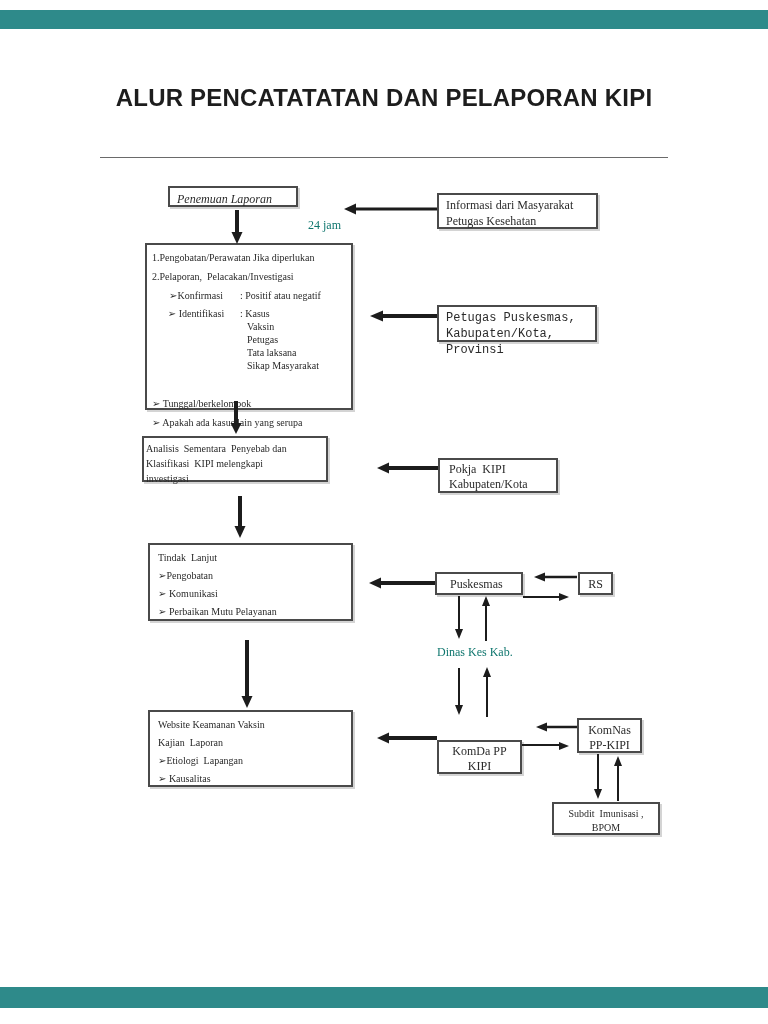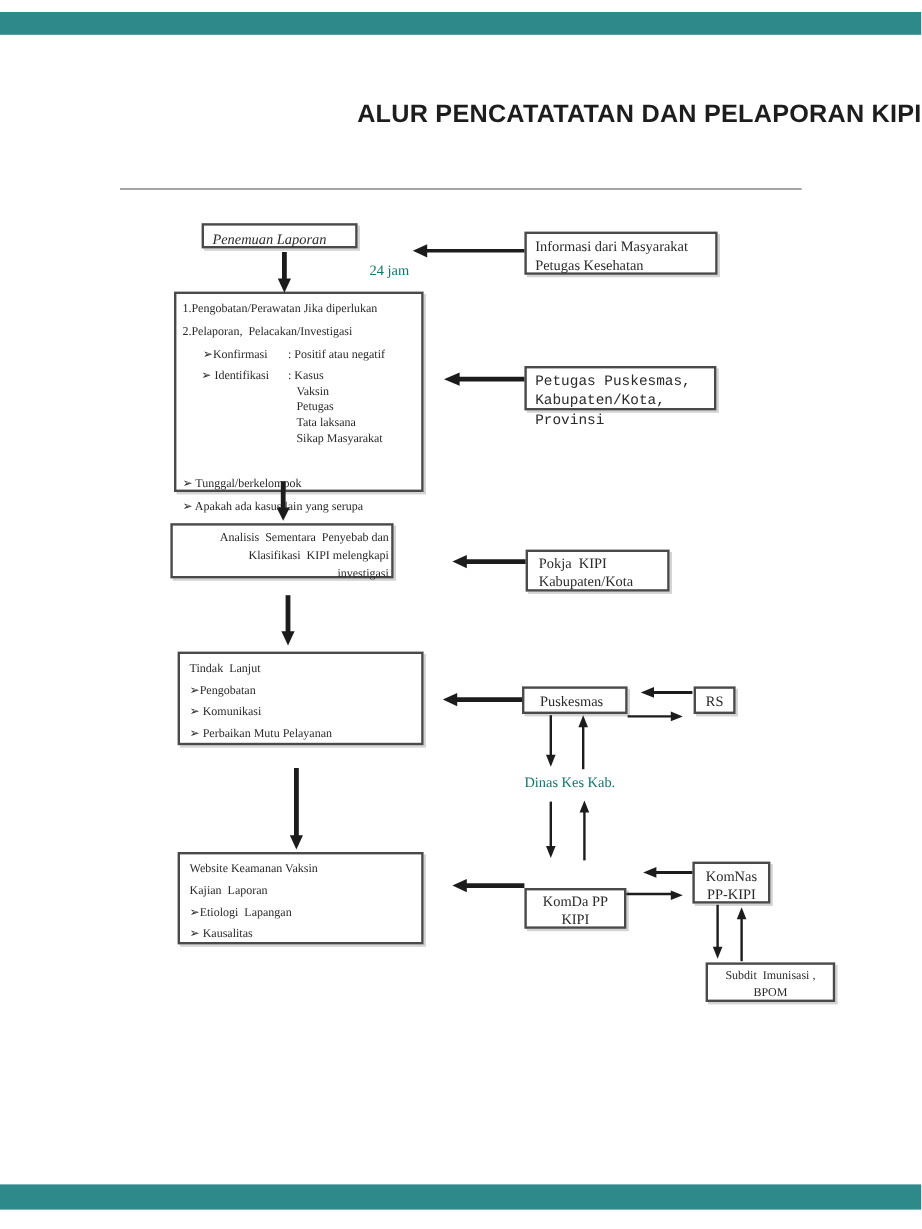--- a/index.html
+++ b/index.html
@@ -1,49 +1,49 @@
 <!DOCTYPE html>
 <html><head>
 <meta charset="utf-8">
 <style>
   html,body{margin:0;padding:0;background:#ffffff;}
   .canvas{position:relative;width:768px;height:1024px;background:#ffffff;overflow:hidden;
           font-family:"Liberation Serif", serif;color:#2a2a2a;}
   .band{position:absolute;left:0;width:768px;background:#2e8a8a;}
   .band-top{top:10px;height:19px;}
   .band-bottom{top:987px;height:21px;}
-  .title{position:absolute;left:0;right:0;top:84px;text-align:right;
+  .title{position:absolute;left:0;right:0;top:84px;text-align:center;
          font-family:"Liberation Sans", sans-serif;font-weight:bold;
-         font-size:21px;letter-spacing:.2px;color:#1d1d1d;margin:0;}
+         font-size:24px;letter-spacing:.2px;color:#1d1d1d;margin:0;}
   .divider{position:absolute;left:100px;top:157px;width:568px;height:1px;background:#6a6a6a;}
   .box{position:absolute;box-sizing:border-box;border:2px solid #4a4a4a;background:#fff;
        box-shadow:2px 2px 0 rgba(160,160,160,.45);}
   .t{white-space:pre-wrap;}
   .f12{font-size:12px;}
   .f11{font-size:10px;}
   .b-penemuan{left:168px;top:186px;width:130px;height:21px;padding:4px 4px 0 7px;font-style:italic;}
   .b-informasi{left:437px;top:193px;width:161px;height:36px;padding:2px 4px 0 7px;line-height:16px;}
   .b-tindakan{left:145px;top:243px;width:208px;height:167px;padding:6px 3px 0 5px;}
   .bl{line-height:13px;margin-bottom:6px;}
   .row{display:flex;line-height:13px;}
   .row .lbl{width:88px;flex:none;text-align:center;}
   .sub{margin-left:95px;line-height:13px;}
   .sub-last{margin-bottom:25px;}
   .mb5{margin-bottom:5px;}
   .b-petugas{left:437px;top:305px;width:160px;height:37px;padding:3px 4px 0 7px;line-height:16px;font-family:Liberation Mono, monospace;}
   .b-analisis{left:142px;top:436px;width:186px;height:46px;padding:3px 2px 0 2px;
-              text-align:right;line-height:15px;}
+              text-align:left;line-height:15px;}
   .b-pokja{left:438px;top:458px;width:120px;height:35px;padding:2px 4px 16px 9px;line-height:15px;}
   .b-tindak{left:148px;top:543px;width:205px;height:78px;padding:6px 4px 0 8px;}
   .b-puskesmas{left:435px;top:572px;width:88px;height:23px;padding:3px 0 0 13px;}
   .b-rs{left:578px;top:572px;width:35px;height:23px;padding-top:3px;text-align:center;}
   .b-website{left:148px;top:710px;width:205px;height:77px;padding:6px 4px 0 8px;}
   .b-komda{left:437px;top:740px;width:85px;height:34px;padding-top:2px;text-align:center;line-height:15px;}
   .b-komnas{left:577px;top:718px;width:65px;height:35px;padding-top:3px;text-align:center;line-height:15px;}
-  .b-subdit{left:552px;top:802px;width:108px;height:33px;padding-top:3px;text-align:center;line-height:14px;margin-left:36px;}
+  .b-subdit{left:552px;top:802px;width:108px;height:33px;padding-top:3px;text-align:center;line-height:14px;}
   .free-label{position:absolute;font-size:12px;color:#0f766e;}
   .lbl-24jam{left:308px;top:218px;}
   .lbl-dinas{left:437px;top:645px;}
   .arrows{position:absolute;left:0;top:0;width:768px;height:1024px;pointer-events:none;}
   .arrows line{stroke:#1c1c1c;}
   .arrows polygon{fill:#1c1c1c;}
 </style>
 </head>
 <body>
 

